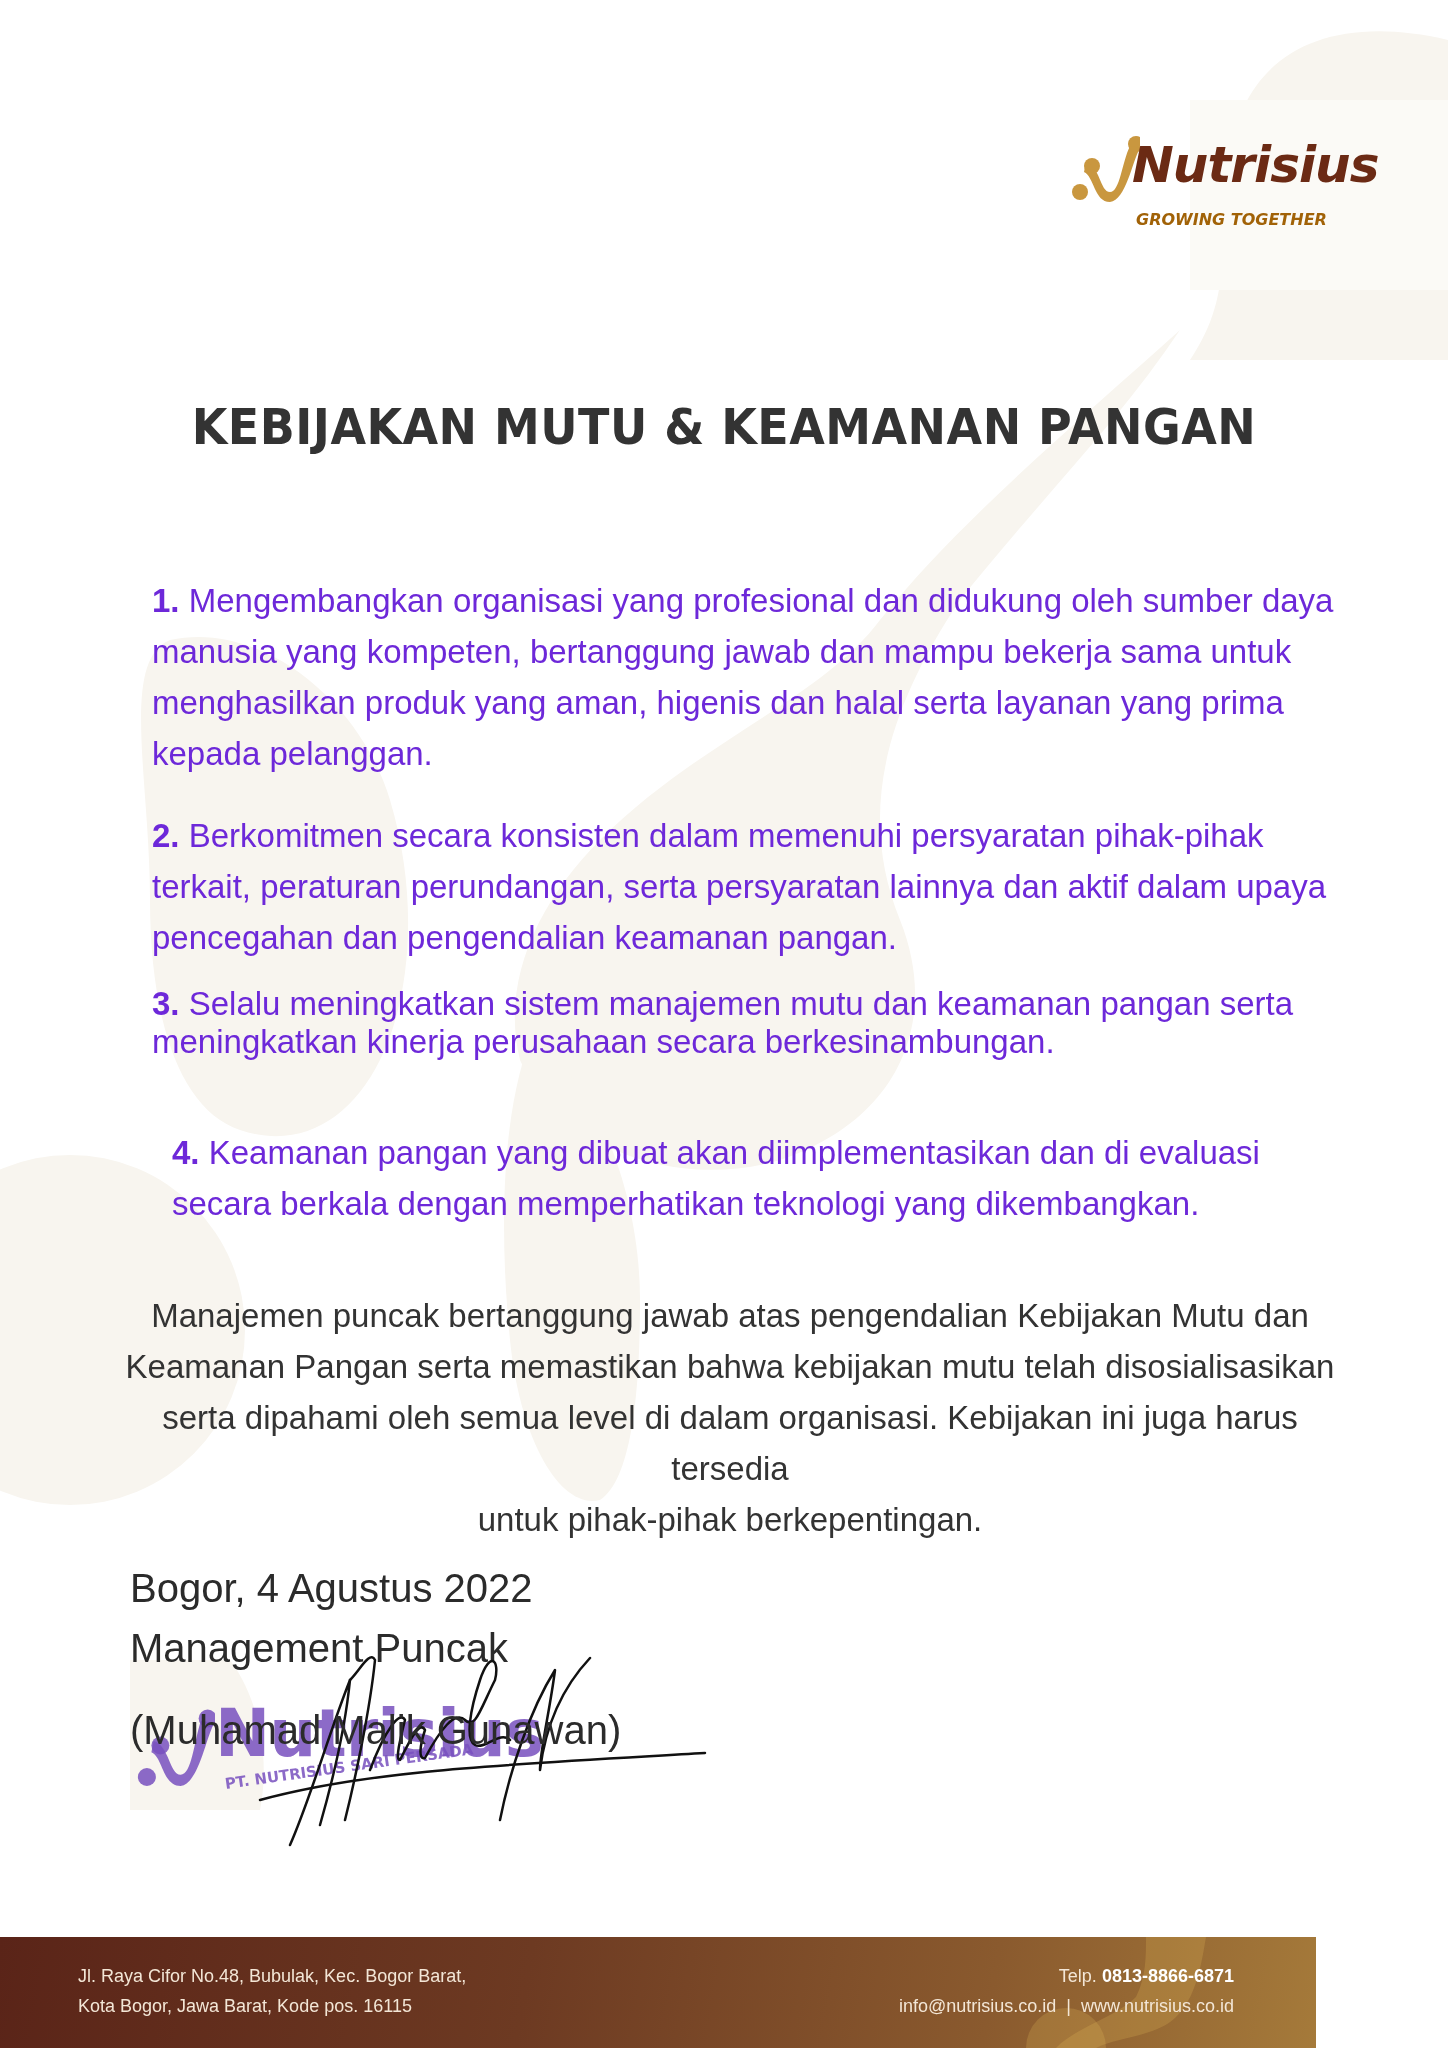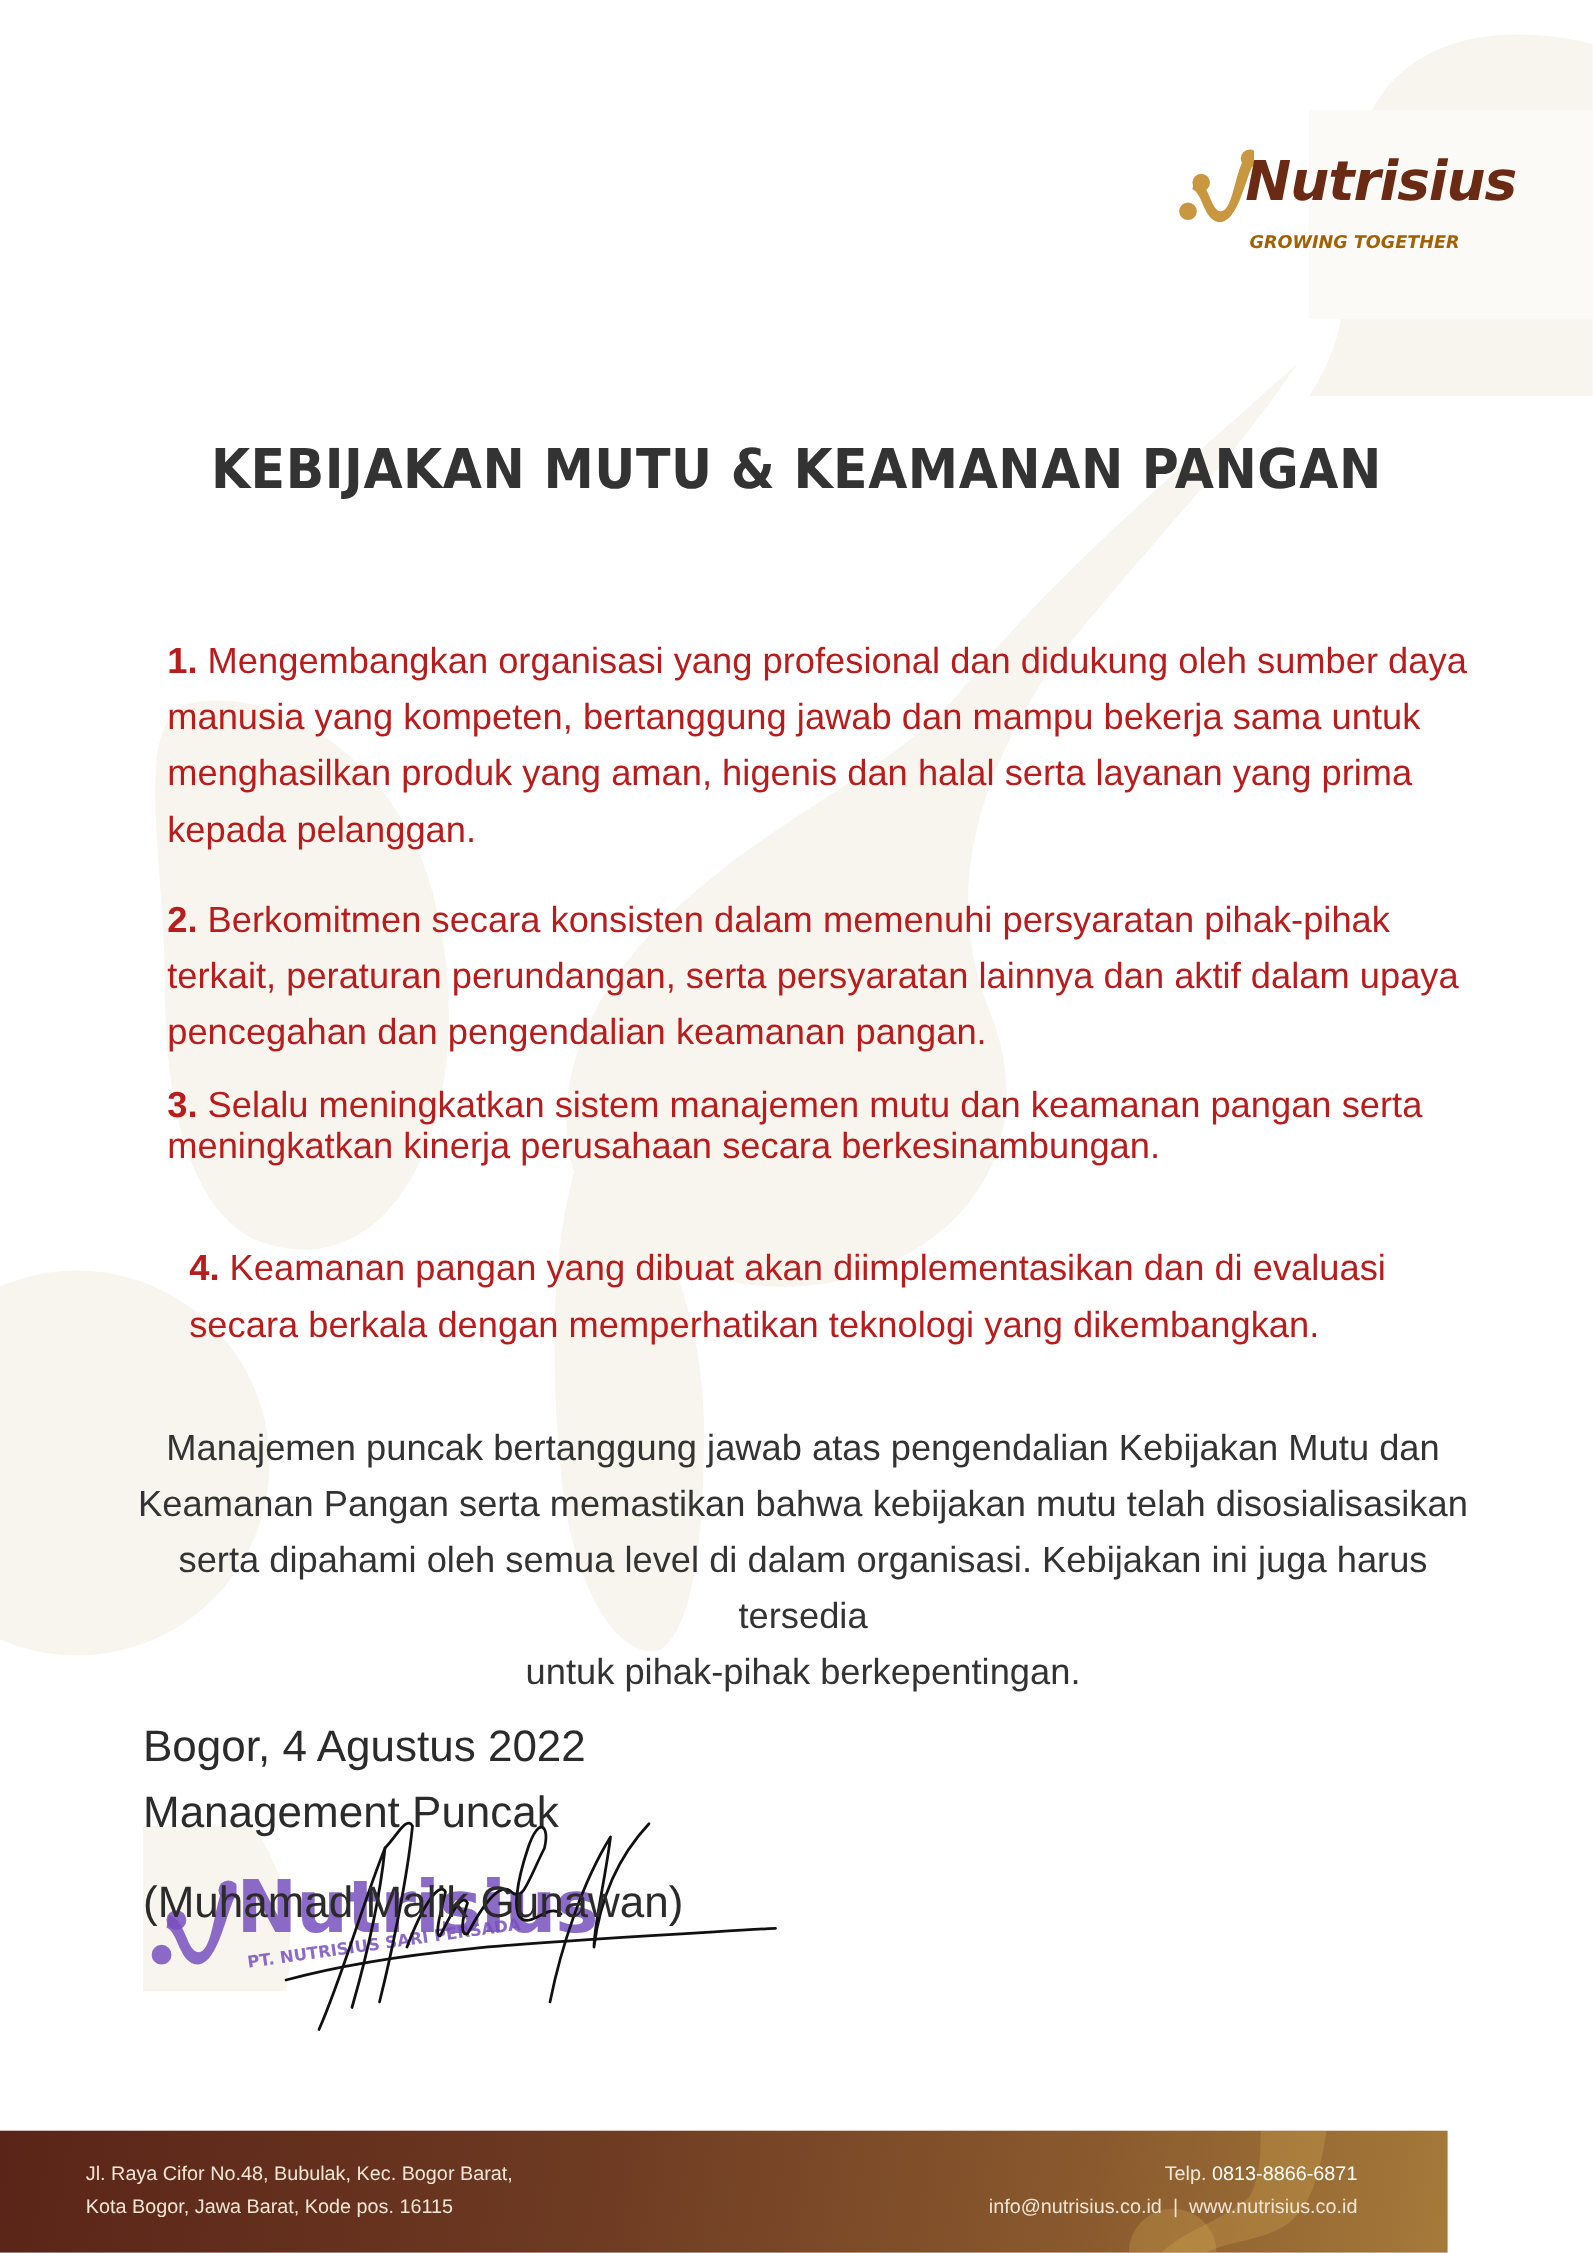--- a/index.html
+++ b/index.html
@@ -25,21 +25,21 @@
   }
 
   .title {
     position: absolute; left: 0; width: 1448px; top: 398px; text-align: center;
     font-family: "DejaVu Sans", sans-serif; font-weight: bold; font-size: 50px;
     color: #333333; letter-spacing: 0.5px; transform: scaleX(0.92);
   }
 
   .item {
     position: absolute; left: 152px; width: 1200px;
-    font-size: 33px; line-height: 51px; color: #b91c1c;
+    font-size: 33px; line-height: 51px; color: #6d28d9;
   }
   .item .num { font-weight: bold; }
   .item3 { line-height: 38px; }
 
   .closing {
     position: absolute; left: 100px; width: 1260px; top: 1290px;
     text-align: center; font-size: 33px; line-height: 51px; color: #333333;
   }
 
   .sign { position: absolute; left: 130px; font-size: 40px; color: #2b2b2b; line-height: 1; }
@@ -64,21 +64,21 @@
   }
   .footer-deco { position: absolute; right: 60px; top: 0; width: 260px; height: 111px; }
   .footer-addr {
     position: absolute; left: 78px; top: 24px; font-size: 18px; line-height: 30px;
     color: #f3e6d6;
   }
   .footer-contact {
     position: absolute; right: 82px; top: 24px; font-size: 18px; line-height: 30px;
     color: #f3e6d6; text-align: right;
   }
-  .footer-contact .phone { font-weight: normal; color: #ffffff; }
+  .footer-contact .phone { font-weight: bold; color: #ffffff; }
   .sep { margin: 0 10px; }
 </style>
 </head>
 <body>
 
 <svg class="bg-shapes" width="1448" height="2048" viewBox="0 0 1448 2048">
   <g fill="#f8f5ef">
 
     <path d="M1448 40 C1320 10 1240 60 1230 160 C1220 260 1230 300 1190 360 L1448 360 Z"></path>
     <rect x="1190" y="100" width="258" height="190" fill="#fbfaf6"></rect>

